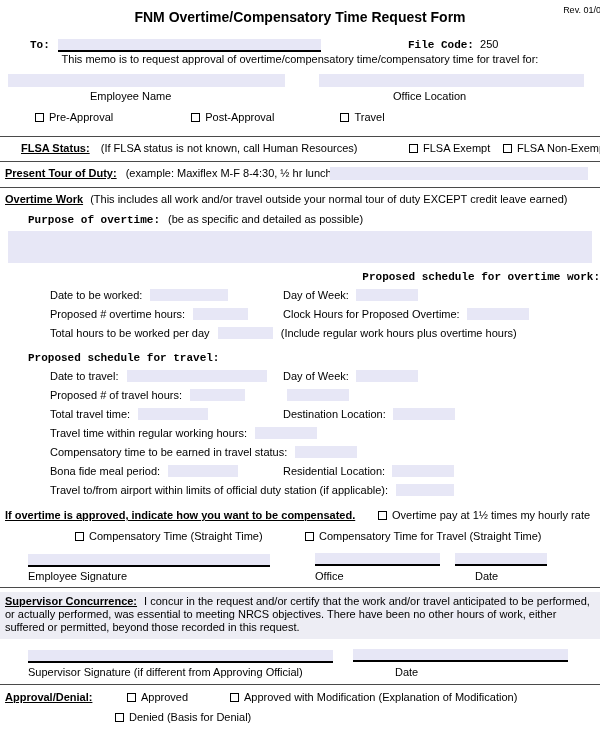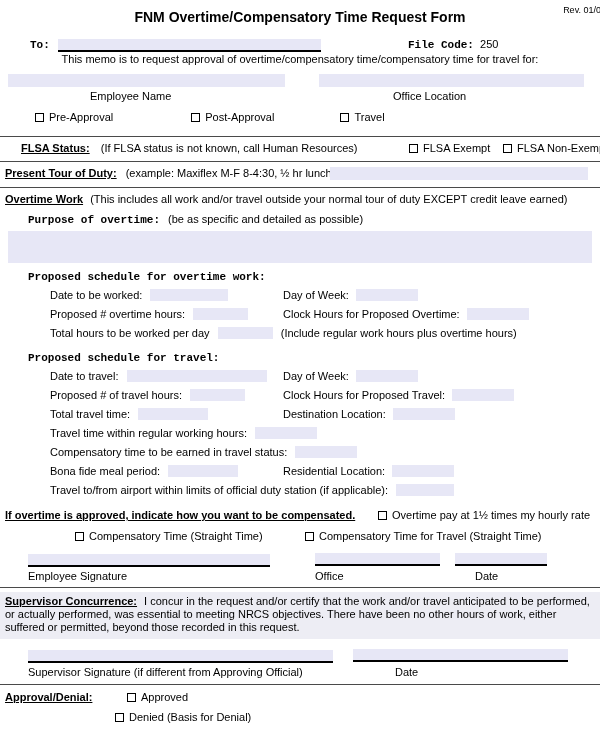--- a/index.html
+++ b/index.html
@@ -81,21 +81,21 @@
     <span class="h">Overtime Work</span>
     <span style="margin-left:4px;">(This includes all work and/or travel outside your normal tour of duty EXCEPT credit leave earned)</span>
   </div>
 
   <div class="row" style="margin:8px 0 0 28px;">
     <span class="b">Purpose of overtime:</span>
     <span style="margin-left:5px;">(be as specific and detailed as possible)</span>
   </div>
   <div class="area" style="margin:5px 8px 0 8px; height:32px;"></div>
 
-  <div class="b" style="margin:8px 0 0 28px;">Proposed schedule for overtime work:</div>
+  <div class="b" style="margin:8px 0 0 28px;text-align:right;">Proposed schedule for overtime work:</div>
 
   <div class="srow">
     <span>Date to be worked:</span>
     <span class="fld" style="width:78px; margin-left:5px;"></span>
     <span class="abs" style="left:233px;">
       <span>Day of Week:</span>
       <span class="fld" style="width:62px; margin-left:4px;"></span>
     </span>
   </div>
   <div class="srow">
@@ -119,21 +119,20 @@
     <span class="fld" style="width:140px; margin-left:5px;"></span>
     <span class="abs" style="left:233px;">
       <span>Day of Week:</span>
       <span class="fld" style="width:62px; margin-left:4px;"></span>
     </span>
   </div>
   <div class="srow">
     <span>Proposed # of travel hours:</span>
     <span class="fld" style="width:55px; margin-left:5px;"></span>
     <span class="abs" style="left:233px;">
-      <span>Clock Hours for Proposed Travel:</span>
       <span class="fld" style="width:62px; margin-left:4px;"></span>
     </span>
   </div>
   <div class="srow">
     <span>Total travel time:</span>
     <span class="fld" style="width:70px; margin-left:5px;"></span>
     <span class="abs" style="left:233px;">
       <span>Destination Location:</span>
       <span class="fld" style="width:62px; margin-left:4px;"></span>
     </span>
@@ -193,18 +192,19 @@
   <div class="row" style="margin-top:2px;">
     <span style="margin-left:28px;">Supervisor Signature (if different from Approving Official)</span>
     <span class="abs" style="left:395px;">Date</span>
   </div>
 
   <hr class="hrline" style="margin-top:6px;">
 
   <div class="row" style="margin:6px 0 0 5px;">
     <span class="h">Approval/Denial:</span>
     <span class="cbg abs" style="left:122px;"><span class="cb"></span><span>Approved</span></span>
+    <span class="cbg abs" style="left:225px;"><span class="cb"></span><span>Approved with Modification (Explanation of Modification)</span></span>
   </div>
   <div class="row" style="margin:8px 0 0 115px;">
     <span class="cbg"><span class="cb"></span><span>Denied (Basis for Denial)</span></span>
   </div>
 
 </div>
 
 </body></html>

